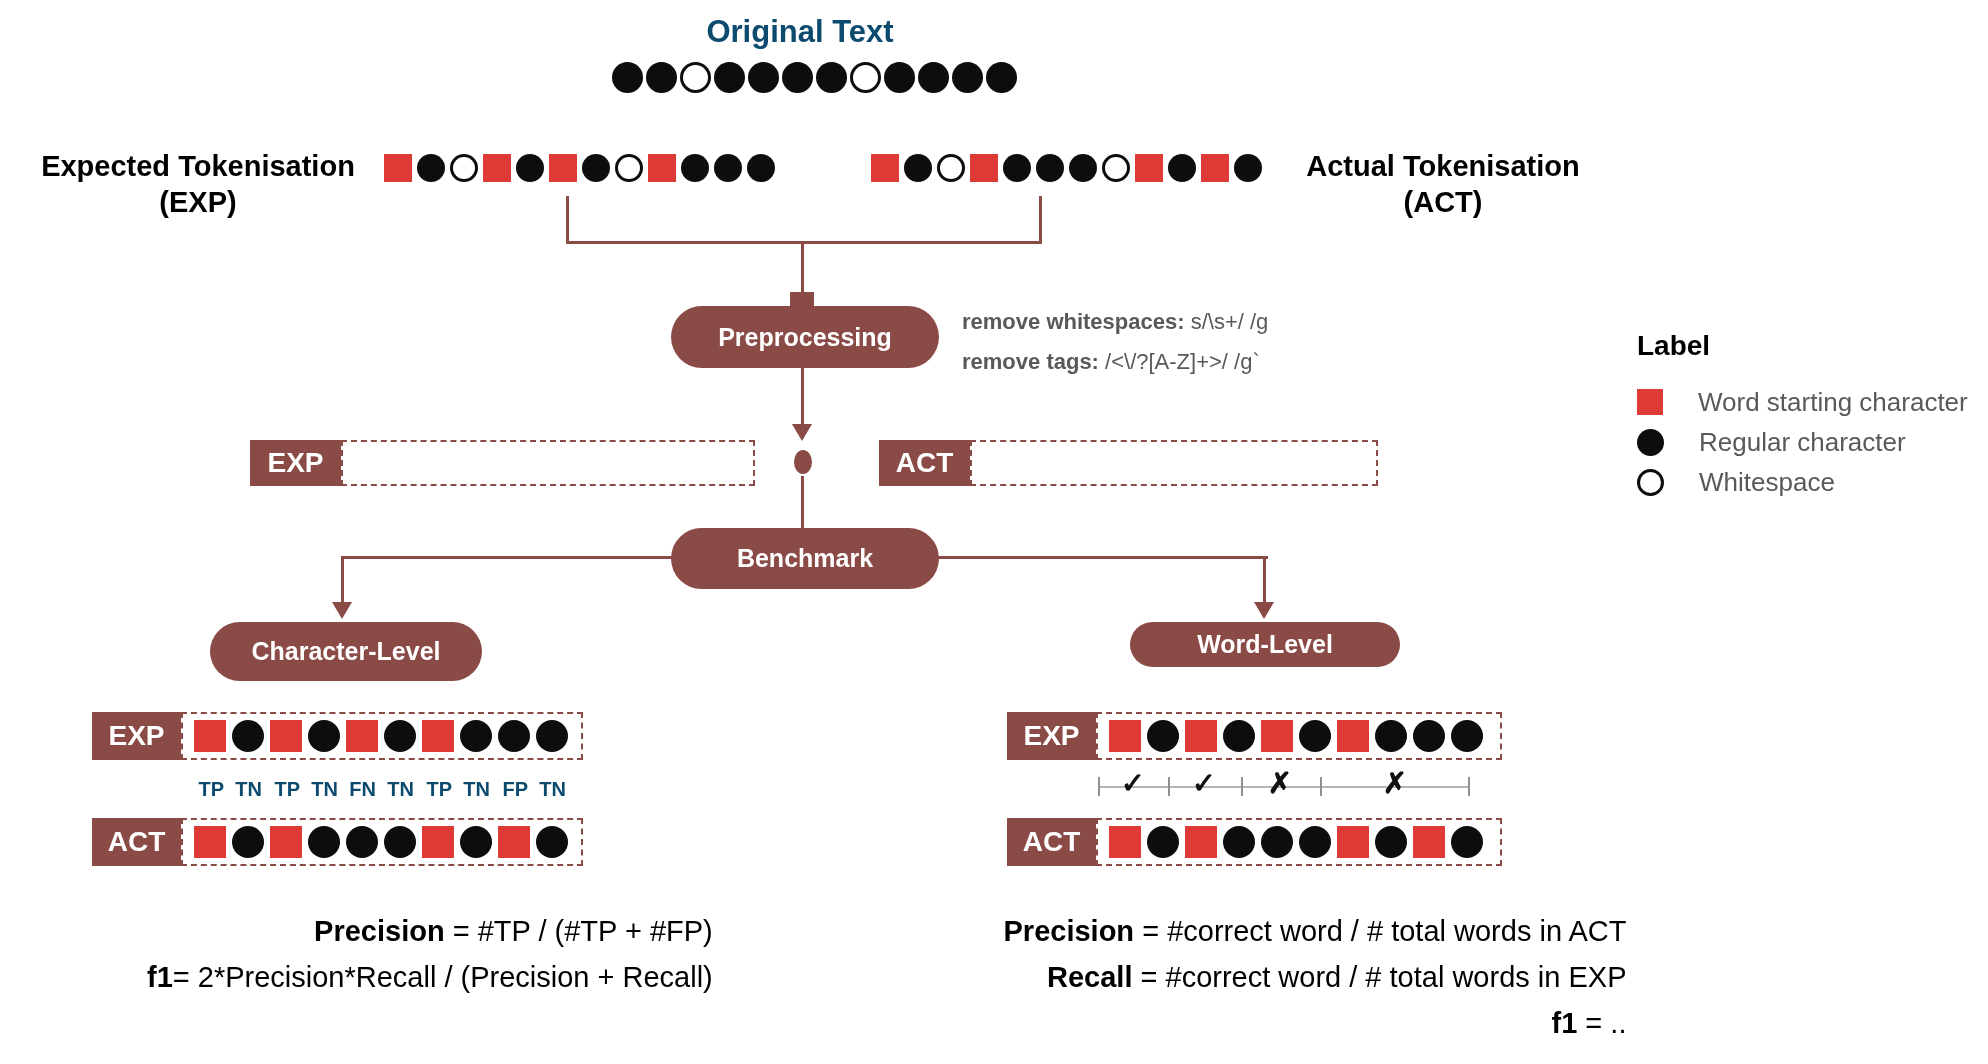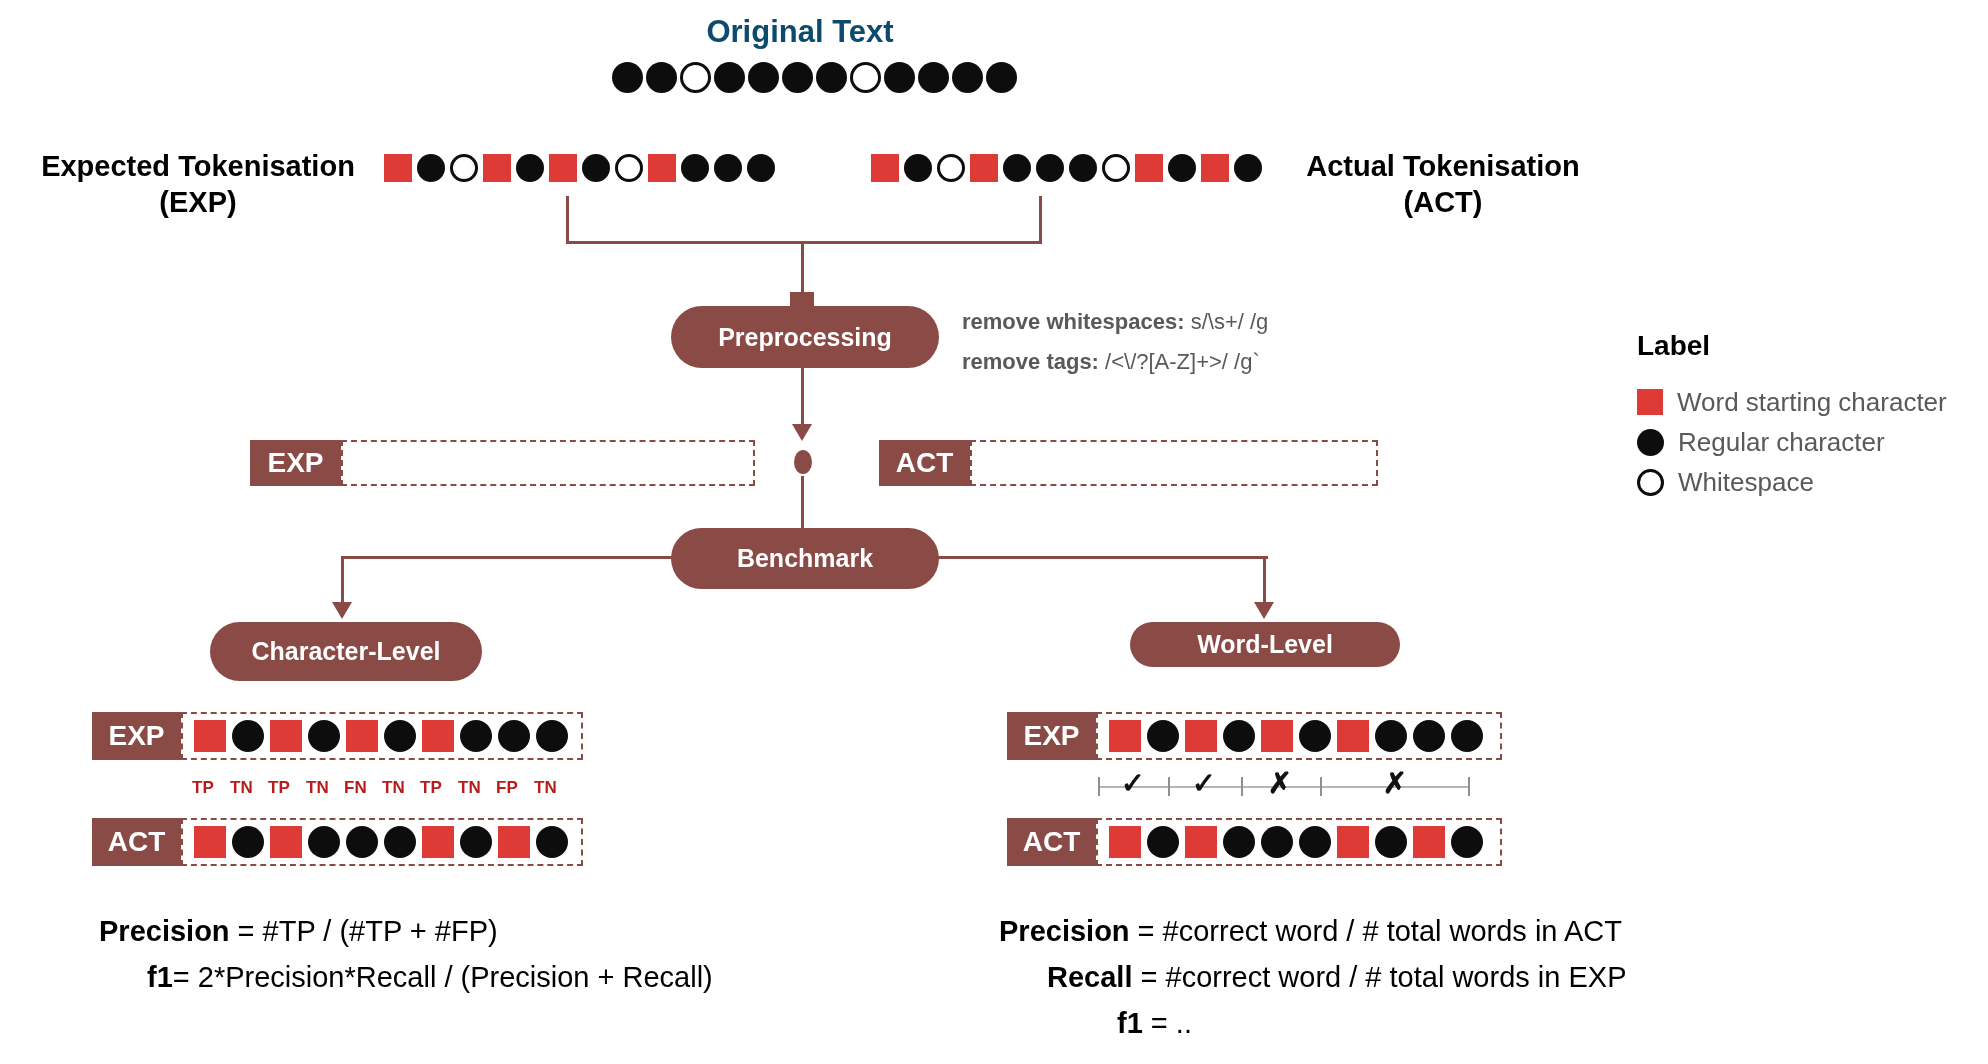--- a/index.html
+++ b/index.html
@@ -48,44 +48,44 @@
   .mdot{position:absolute;width:18px;height:24px;border-radius:50%;background:var(--maroon);}
   .nub{position:absolute;background:var(--maroon);}
 
   
   .rules{position:absolute;font-size:22px;color:var(--gray);line-height:40px;white-space:nowrap;}
   .rules b{font-weight:bold;}
 
   
   .legend{position:absolute;}
   .legend-title{font-size:28px;font-weight:bold;color:#000;margin-bottom:20px;}
-  .legend-item{display:flex;align-items:center;gap:14px;height:40px;font-size:26px;color:var(--gray);}
+  .legend-item{display:flex;align-items:center;gap:35px;height:40px;font-size:26px;color:var(--gray);}
   .sw{flex:0 0 auto;box-sizing:border-box;}
   .sw-sq{width:26px;height:26px;background:var(--red);}
   .sw-ci{width:27px;height:27px;background:var(--ink);border-radius:50%;}
   .sw-op{width:27px;height:27px;background:#fff;border:3px solid var(--ink);border-radius:50%;}
 
   
   .ocrow{position:absolute;display:flex;gap:6px;padding-left:11px;box-sizing:border-box;}
-  .oc{width:32px;text-align:left;font-weight:bold;font-size:17px;color:#b91c1c;}
+  .oc{width:32px;text-align:right;font-weight:bold;font-size:20px;color:#0c4a6e;}
 
   
   .ruler{position:absolute;}
   .ruler-line{position:absolute;left:0;top:14px;width:100%;height:2px;background:#b5b5b5;}
   .tick{position:absolute;top:5px;width:2px;height:19px;background:#8f8f8f;}
   .tick:nth-of-type(1){left:0;} .tick:nth-of-type(2){left:70px;} .tick:nth-of-type(3){left:143px;}
   .tick:nth-of-type(4){left:222px;} .tick:nth-of-type(5){left:370px;}
   .marks{position:absolute;left:0;top:-6px;width:100%;height:34px;}
   .ruler-mark{position:absolute;transform:translateX(-50%);font-size:29px;font-weight:bold;color:#111;line-height:34px;}
   .ruler-mark:nth-child(1){left:35px;} .ruler-mark:nth-child(2){left:106px;}
   .ruler-mark:nth-child(3){left:182px;} .ruler-mark:nth-child(4){left:297px;}
 
   
   .fblock{position:absolute;font-size:29px;color:#000;white-space:nowrap;}
-  .fl{height:46px;line-height:46px;}
+  .fl{height:46px;line-height:46px;text-align:right;}
   .fblock .fl:nth-child(2){margin-left:48px;}
   .fblock .fl:nth-child(3){margin-left:118px;}
   .fl b{font-weight:bold;}
 </style>
 </head>
 <body>
 
 <div id="canvas">
 
   <div class="h-title" style="left:500px;top:14px;width:600px;font-size:31px;">Original Text</div>

